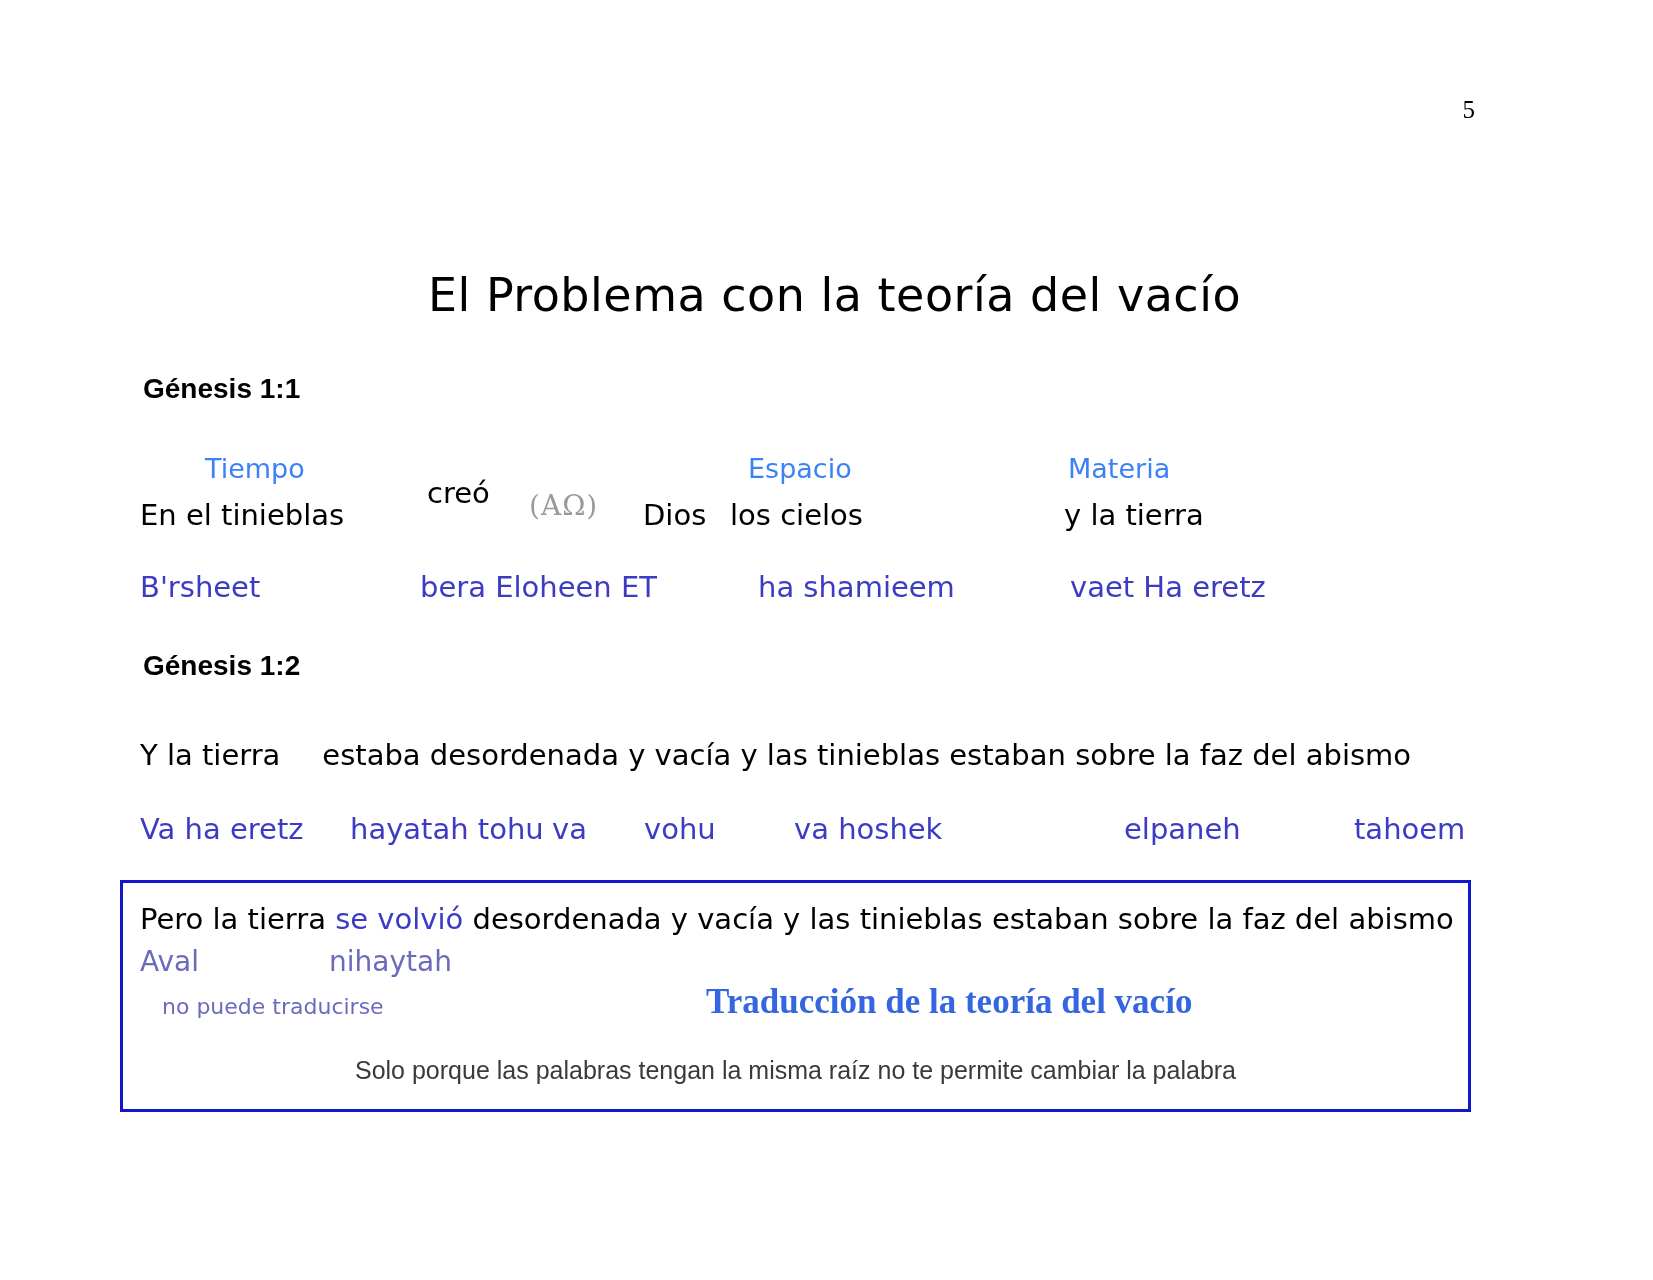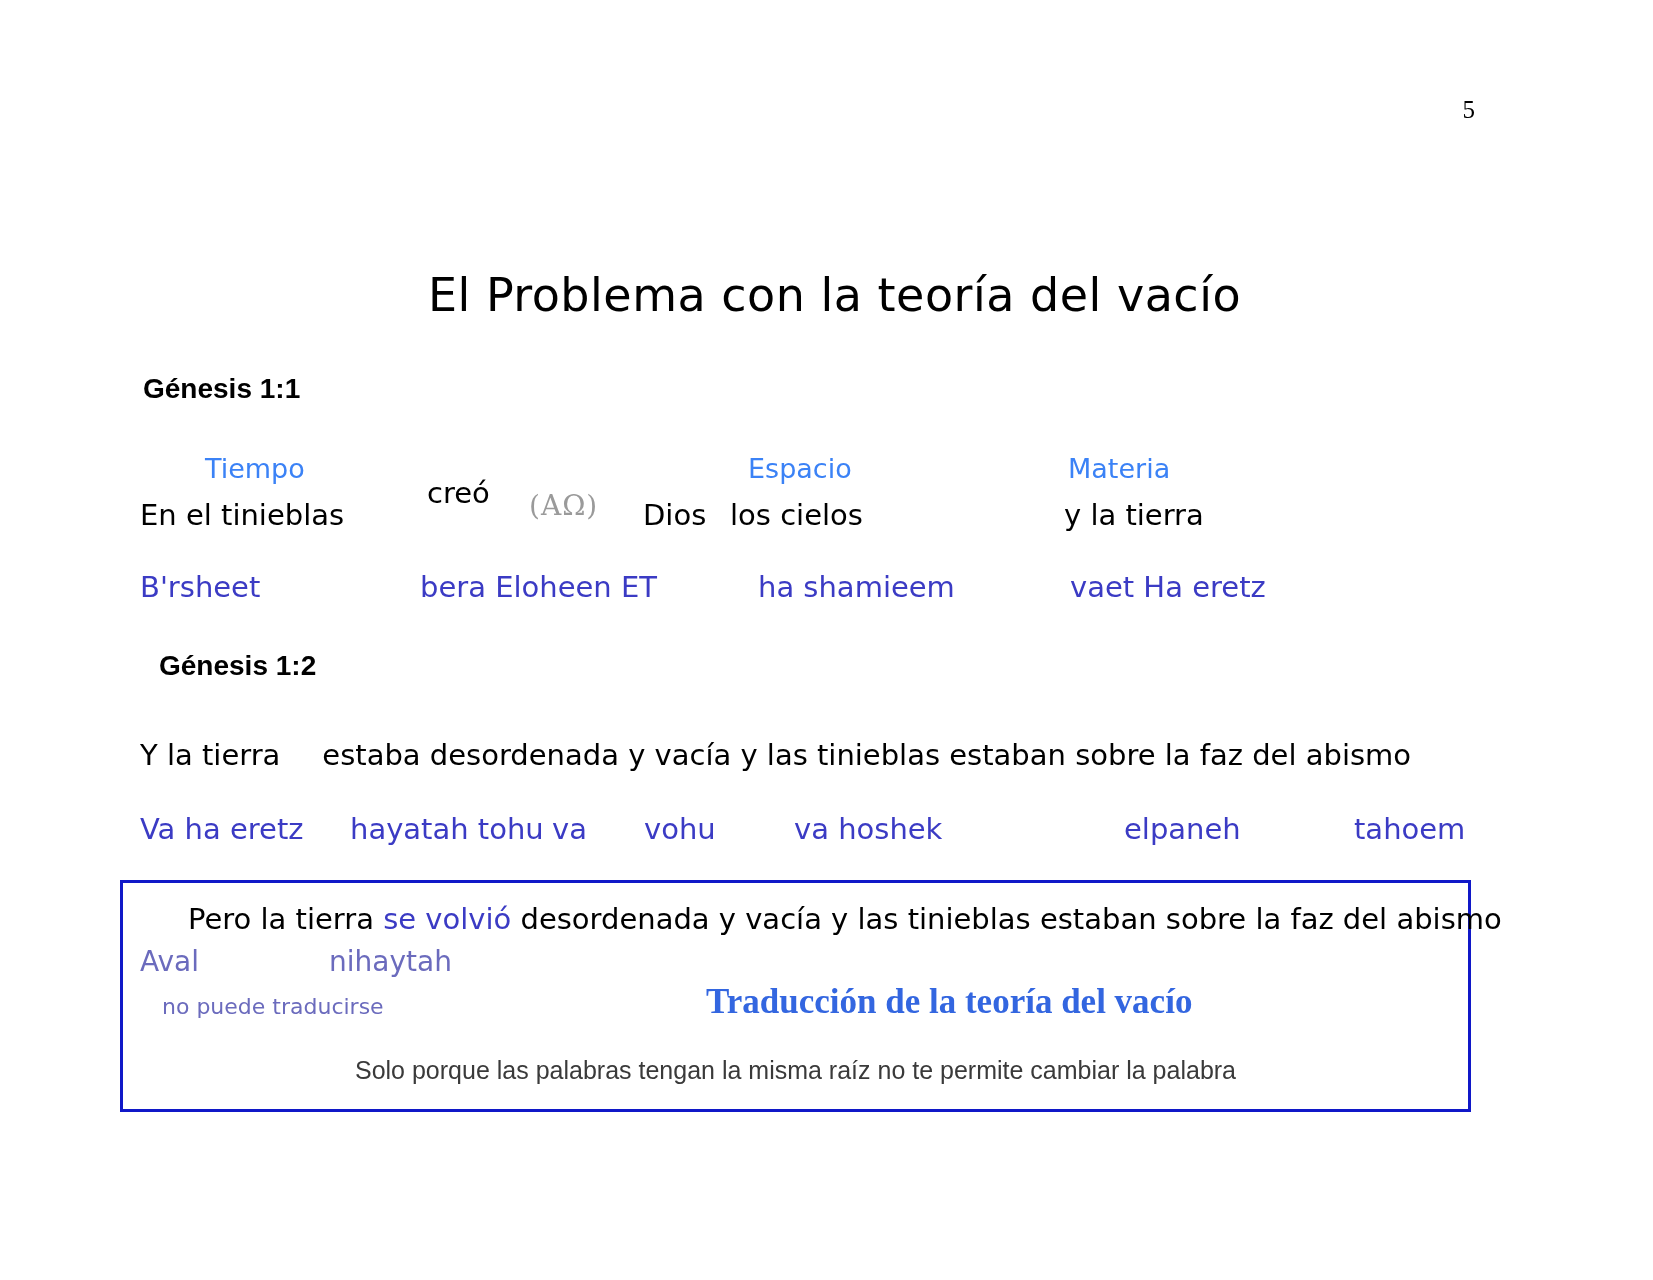--- a/index.html
+++ b/index.html
@@ -40,21 +40,21 @@
     padding-left: 8px;
   }
   .verse-label {
     position: absolute;
     font-family: "Liberation Sans", sans-serif;
     font-weight: bold;
     font-size: 28px;
     color: #000;
   }
   .gen11-label { top: 373px; left: 143px; }
-  .gen12-label { top: 650px; left: 143px; margin-left: 16px; }
+  .gen12-label { top: 650px; left: 143px; }
 
   .cat-label {
     position: absolute;
     font-family: "DejaVu Sans", sans-serif;
     font-size: 27px;
     color: #3b82f6;
   }
   .cat-tiempo  { top: 453px; left: 205px; }
   .cat-espacio { top: 453px; left: 748px; }
   .cat-materia { top: 453px; left: 1068px; }
@@ -126,21 +126,20 @@
     box-sizing: border-box;
   }
   .box-line1 {
     position: absolute;
     top: 902px;
     left: 140px;
     font-family: "DejaVu Sans", sans-serif;
     font-size: 29px;
     color: #000;
     white-space: nowrap;
-    margin-left: 48px;
   }
   .box-line1 .blue { color: #3b3bc4; }
   .box-line2 {
     position: absolute;
     top: 945px;
     left: 140px;
     font-family: "DejaVu Sans", sans-serif;
     font-size: 28px;
     color: #6b6bbd;
     white-space: nowrap;

